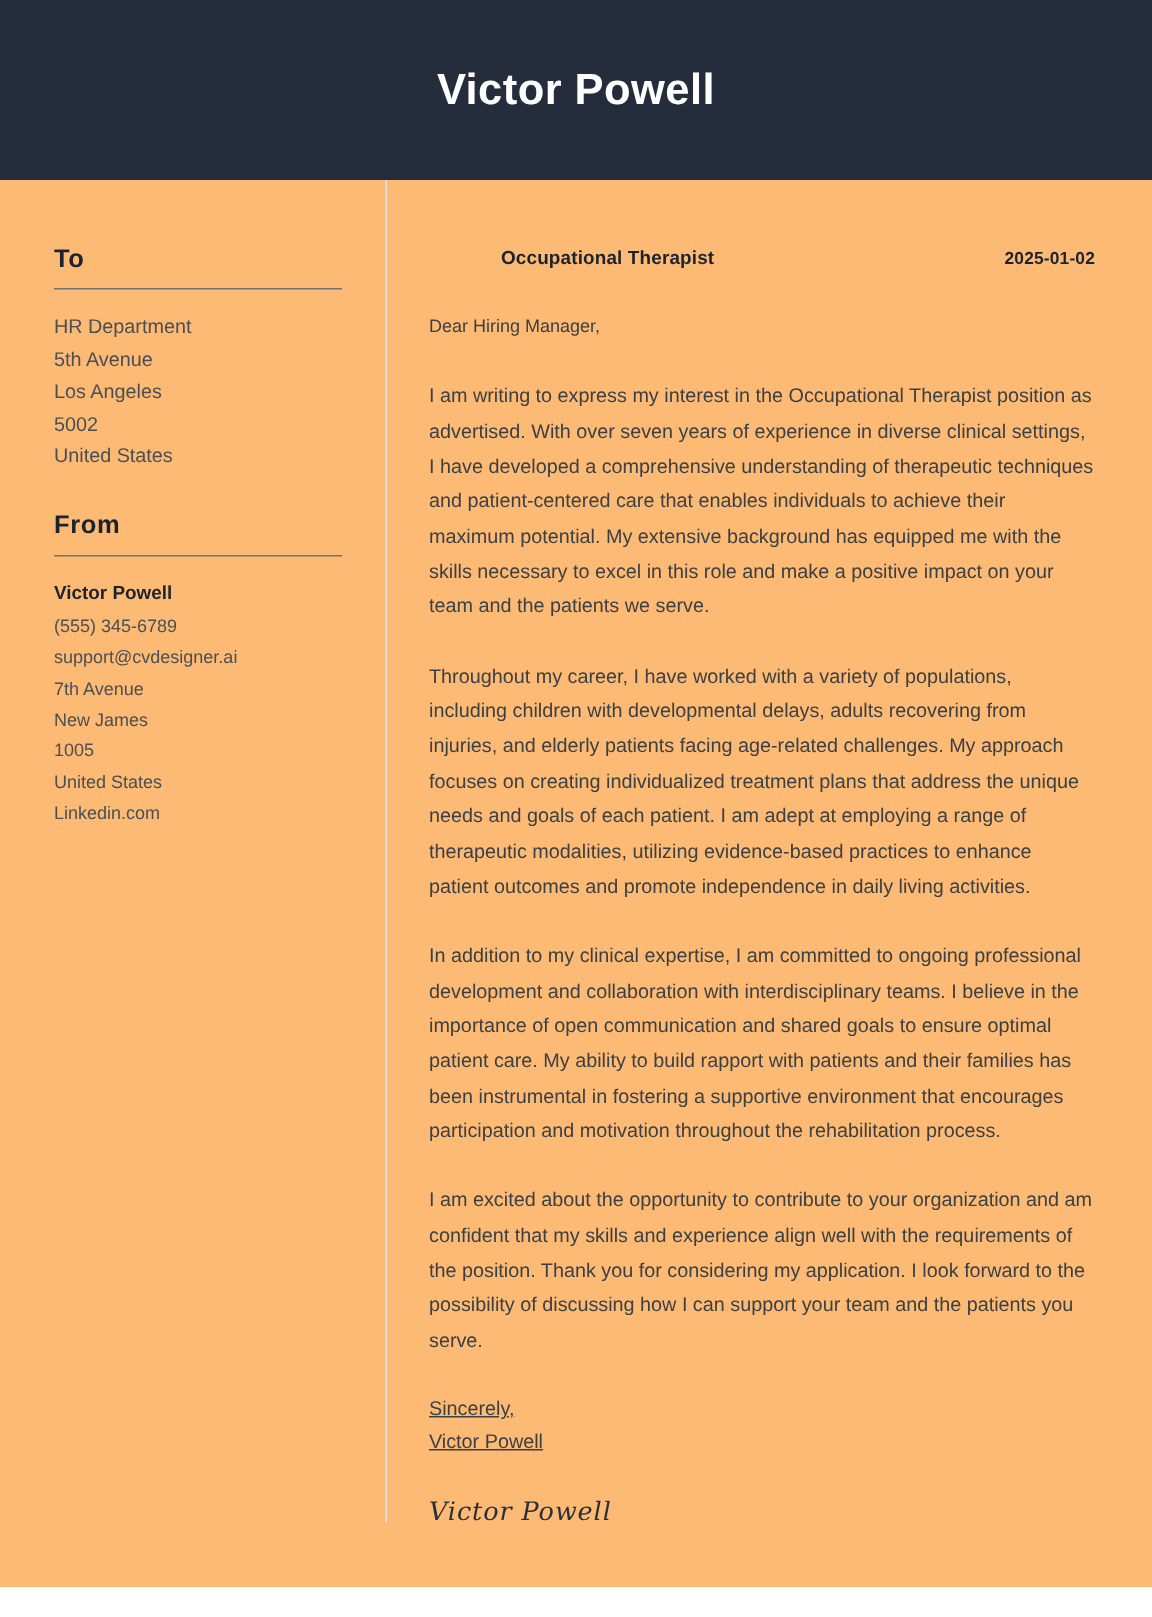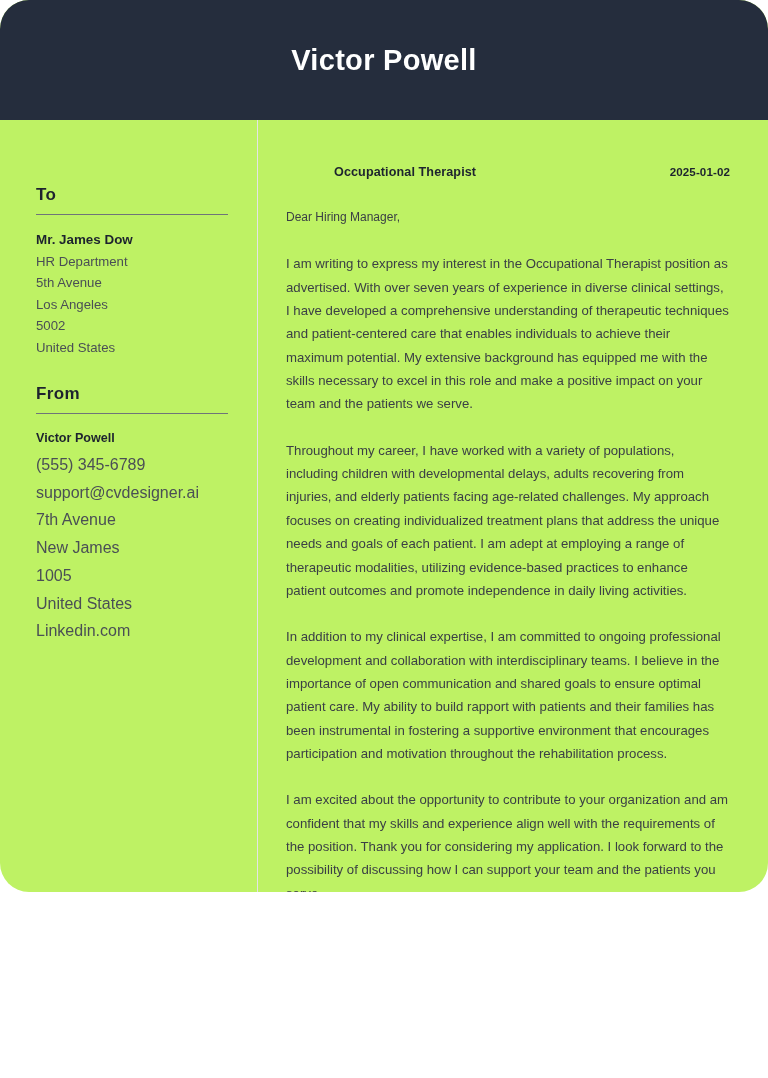--- a/index.html
+++ b/index.html
@@ -10,24 +10,23 @@
   body {
     width: 768px;
     height: 1078px;
     font-family: "Liberation Sans", sans-serif;
     -webkit-font-smoothing: antialiased;
   }
 
   .page {
     position: relative;
     width: 768px;
-    height: 892px;
-    background: #bef264;
+    height: 1058px;
+    background: #fdba74;
     overflow: hidden;
-    border-radius: 29px;
   }
 
   
   .header {
     width: 768px;
     height: 120px;
     background: #252D3D;
     display: flex;
     align-items: center;
     justify-content: center;
@@ -47,21 +46,21 @@
     display: flex;
     align-items: flex-start;
     width: 768px;
   }
 
   
   .sidebar {
     width: 258px;
     min-width: 258px;
     box-sizing: border-box;
-    padding: 65px 30px 0 36px;
+    padding: 43px 30px 0 36px;
     border-right: 1px solid #e3e4e6;
     min-height: 895px;
   }
   .side-section {
     margin-bottom: 26px;
   }
   .side-heading {
     font-size: 17px;
     font-weight: bold;
     color: #1d232e;
@@ -78,21 +77,21 @@
   .side-list {
     list-style: none;
     margin: 0;
     padding: 0;
   }
   .side-list li {
     color: #4a4f55;
     line-height: 1.62;
   }
   .to-list li { font-size: 13.2px; }
-  .from-list li { font-size: 16px; line-height: 1.73; }
+  .from-list li { font-size: 12px; line-height: 1.73; }
   .side-list li.name-line {
     font-weight: bold;
     color: #1d232e;
   }
   .to-list li.name-line { font-size: 13.4px; }
   .from-list li.name-line { font-size: 12.6px; margin-bottom: 1px; }
 
   
   .main {
     flex: 1;
@@ -157,21 +156,20 @@
   </div>
 
   <div class="body-wrap">
 
     <aside class="sidebar">
 
       <section class="side-section">
         <h2 class="side-heading">To</h2>
         <div class="side-rule"></div>
         <ul class="side-list to-list">
-          <li class="name-line">Mr. James Dow</li>
           <li>HR Department</li>
           <li>5th Avenue</li>
           <li>Los Angeles</li>
           <li>5002</li>
           <li>United States</li>
         </ul>
       </section>
 
       <section class="side-section">
         <h2 class="side-heading">From</h2>

